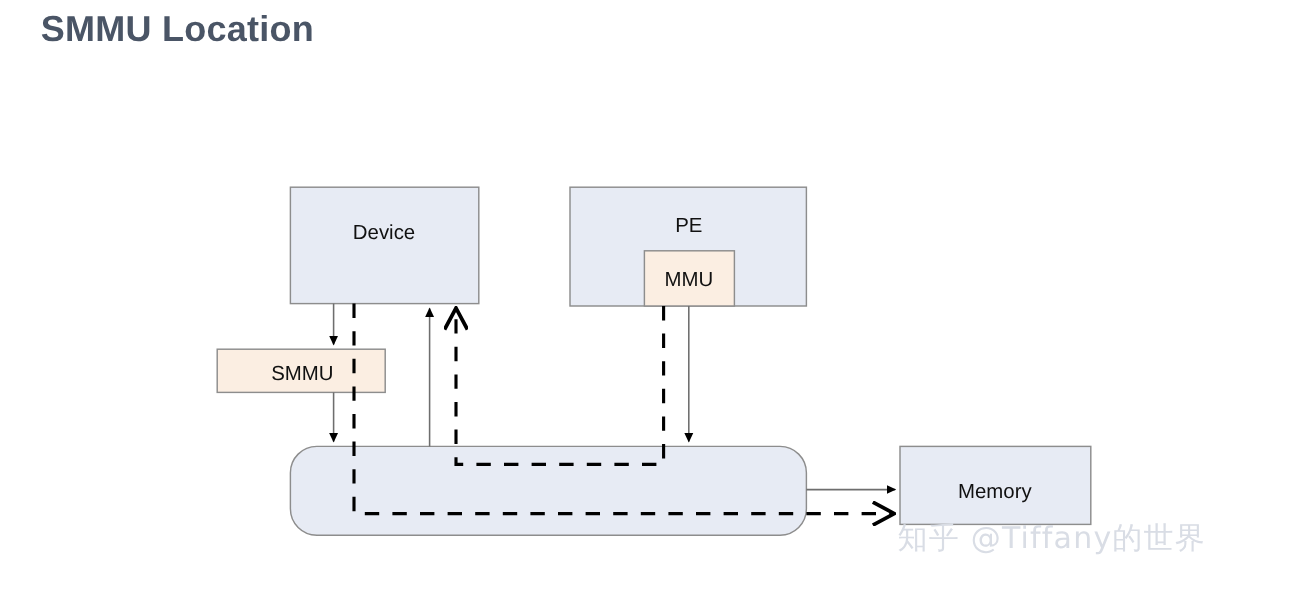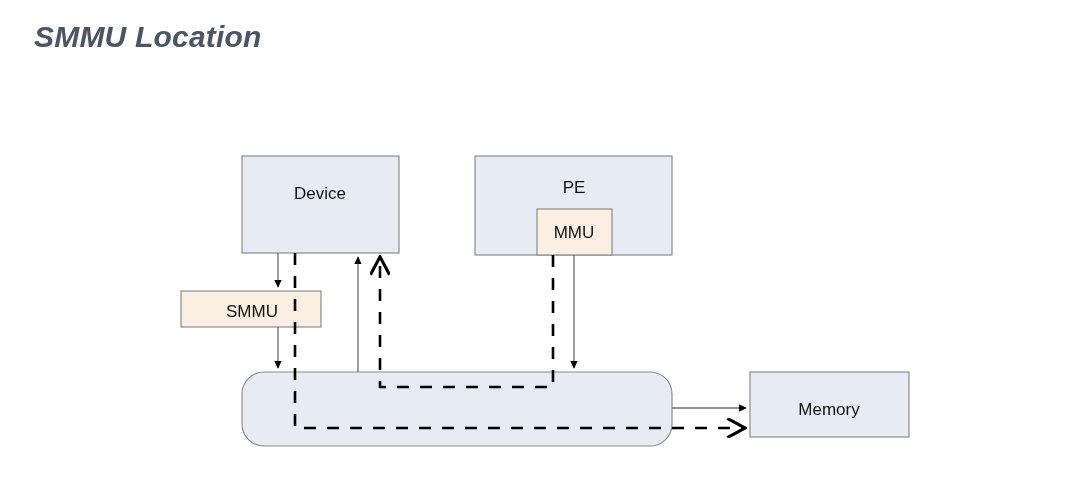--- a/index.html
+++ b/index.html
@@ -15,27 +15,26 @@
     font-family: "Liberation Sans", sans-serif;
   }
   #slide {
     position: absolute;
     inset: 0;
     background: #ffffff;
   }
   #slide-title {
     position: absolute;
     left: 34px;
-    top: 20px;
+    top: 8px;
     font-size: 30px;
     font-weight: bold;
     color: #4a5566;
     letter-spacing: 0.2px;
     white-space: nowrap;
-    font-style: italic;
   }
   #diagram {
     position: absolute;
     left: 0;
     top: 0;
     width: 1080px;
     height: 498px;
   }
   #watermark {
     position: absolute;
@@ -95,14 +94,15 @@
 
     <text x="574" y="193" text-anchor="middle" font-size="17" font-family="Liberation Sans, sans-serif" fill="#111111">PE</text>
 
     <text x="574" y="238" text-anchor="middle" font-size="17" font-family="Liberation Sans, sans-serif" fill="#111111">MMU</text>
 
     <text x="252" y="317" text-anchor="middle" font-size="17" font-family="Liberation Sans, sans-serif" fill="#111111">SMMU</text>
 
     <text x="829" y="415" text-anchor="middle" font-size="17" font-family="Liberation Sans, sans-serif" fill="#111111">Memory</text>
   </svg>
 
+  <div id="watermark" style="color: rgb(217, 221, 229);">知乎 @Tiffany的世界</div>
 
 </div>
 
 </body></html>

